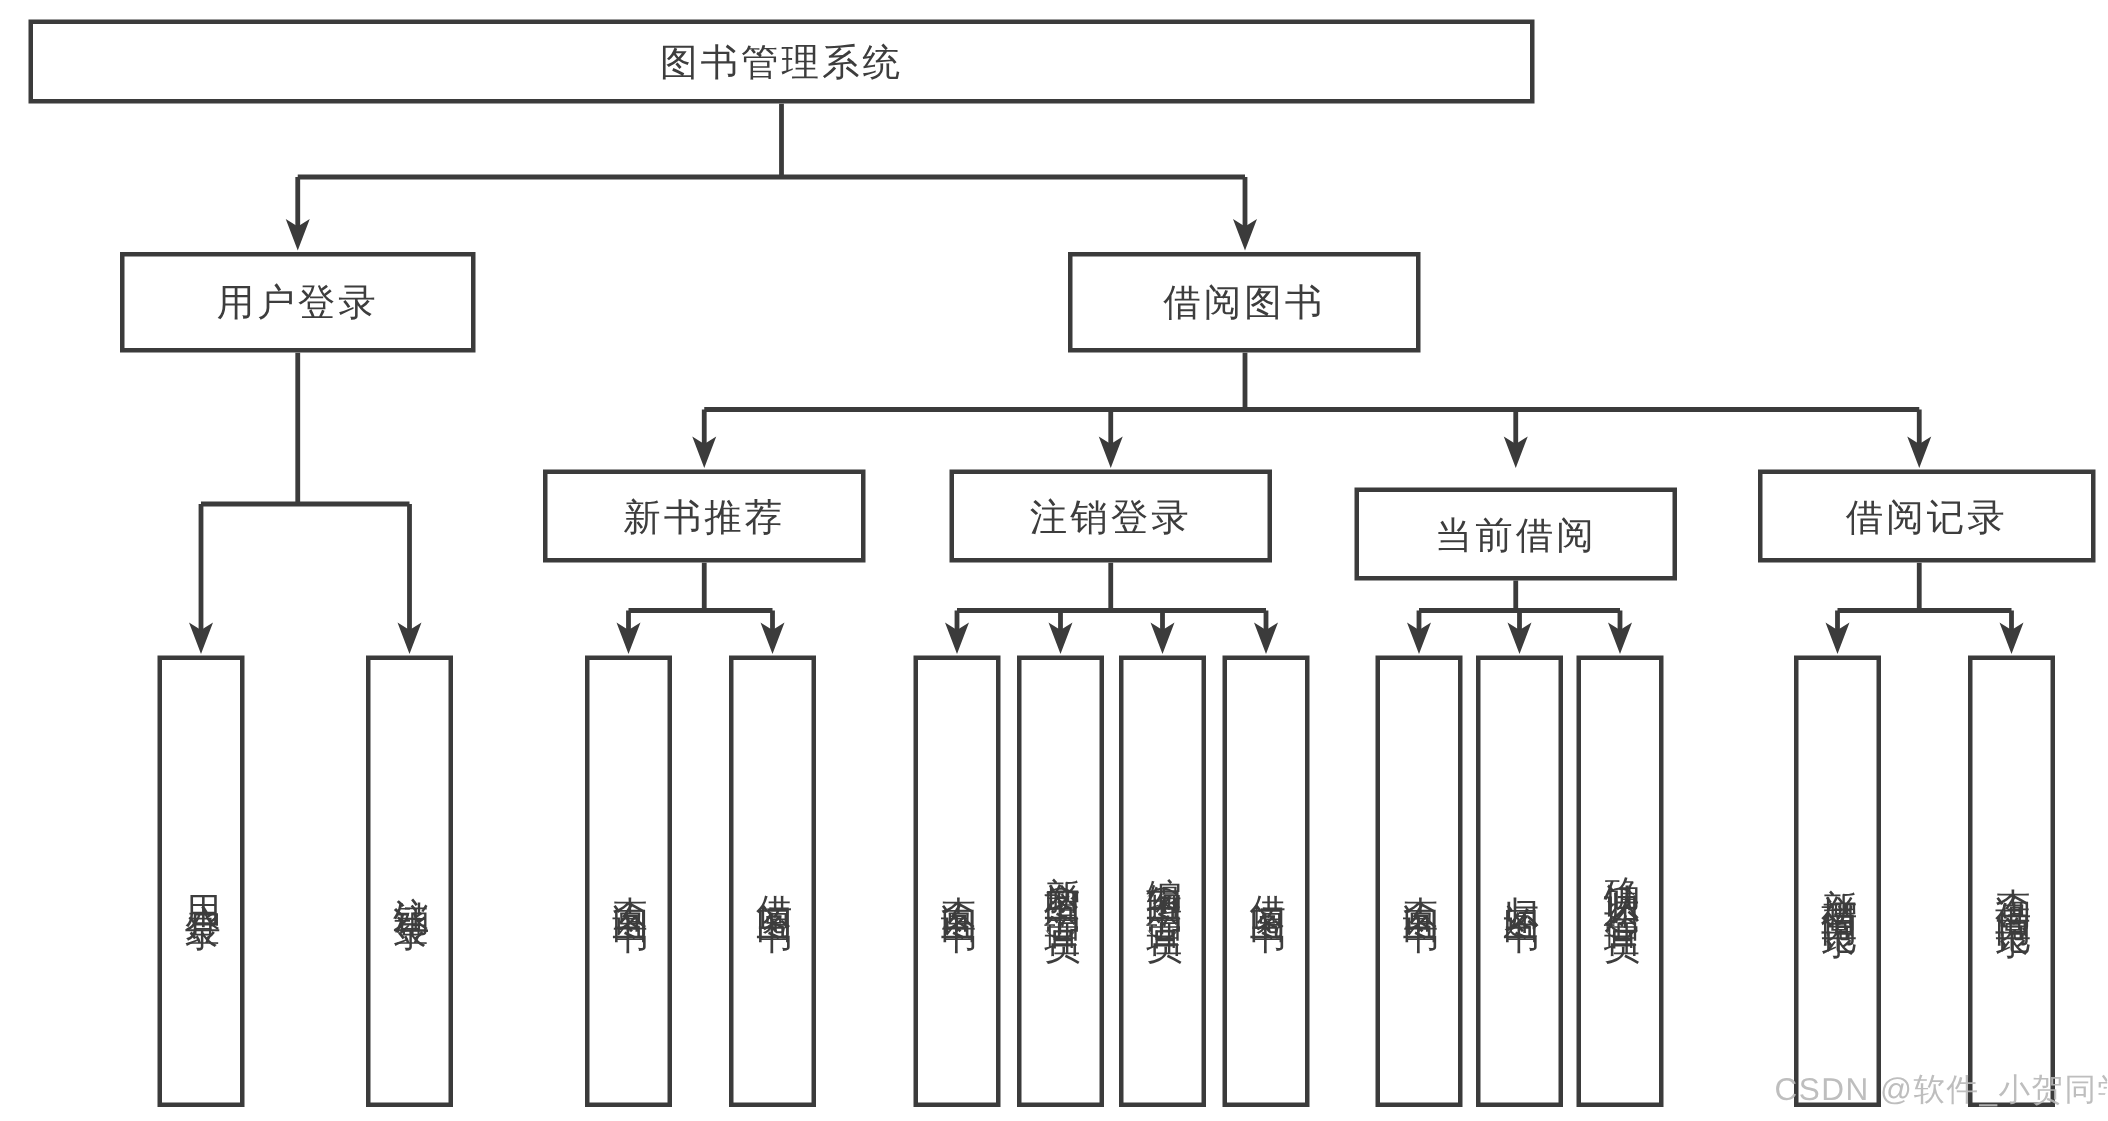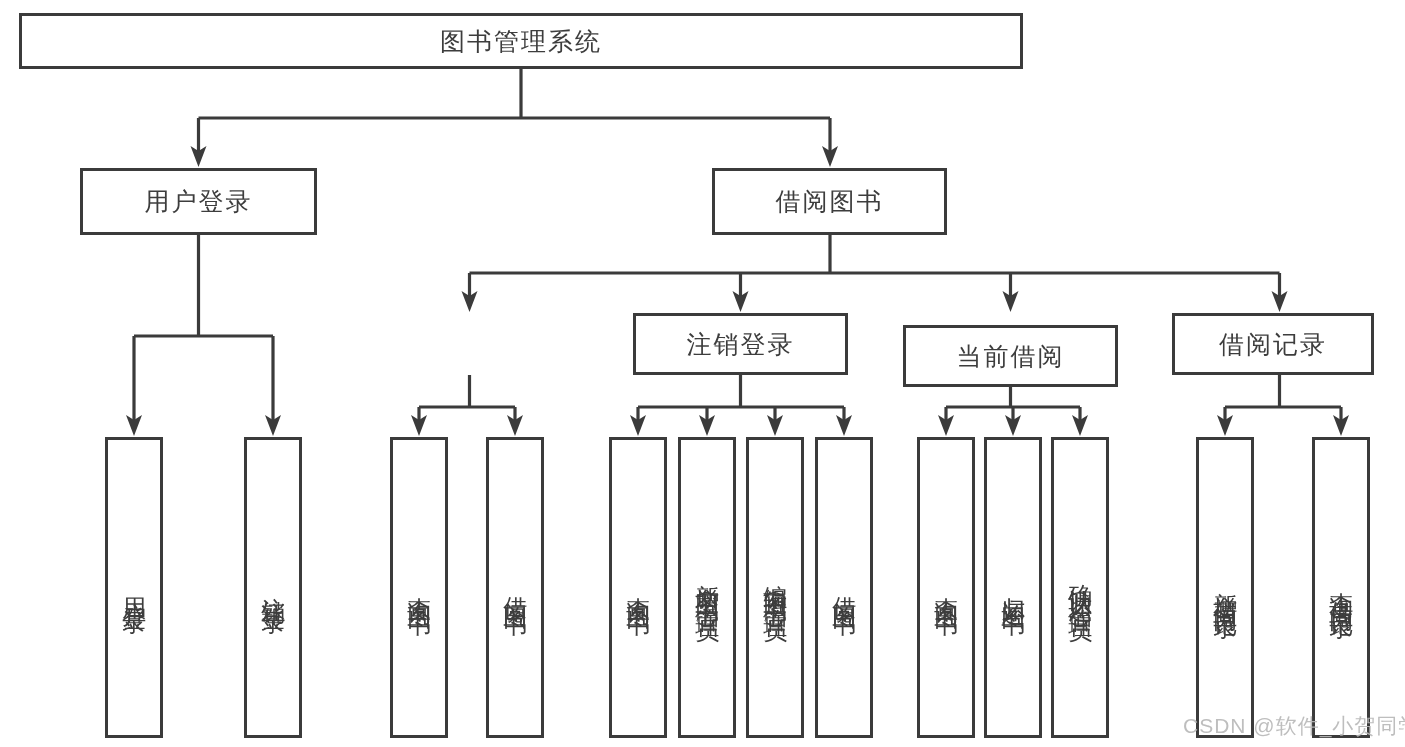--- a/index.html
+++ b/index.html
@@ -99,27 +99,30 @@
     <span>图书管理系统</span>
   </div>
 
   <div class="box h" style="left:80px;top:168px;width:237px;height:67px">
     <span>用户登录</span>
   </div>
   <div class="box h" style="left:712px;top:168px;width:235px;height:67px">
     <span>借阅图书</span>
   </div>
 
+  <div class="box h" style="left:362px;top:313px;width:215px;height:62px">
+    <span>新书推荐</span>
+  </div>
   <div class="box h" style="left:633px;top:313px;width:215px;height:62px">
     <span>注销登录</span>
   </div>
   <div class="box h" style="left:903px;top:325px;width:215px;height:62px">
     <span>当前借阅</span>
   </div>
-  <div class="box h" style="left:1172px;top:313px;width:202px;height:62px">
+  <div class="box h" style="left:1172px;top:313px;width:225px;height:62px">
     <span>借阅记录</span>
   </div>
 
   <div class="box v" style="left:105px;top:437px;width:58px;height:301px">
     <span>用户登录</span>
   </div>
   <div class="box v" style="left:244px;top:437px;width:58px;height:301px">
     <span>注销登录</span>
   </div>
 

